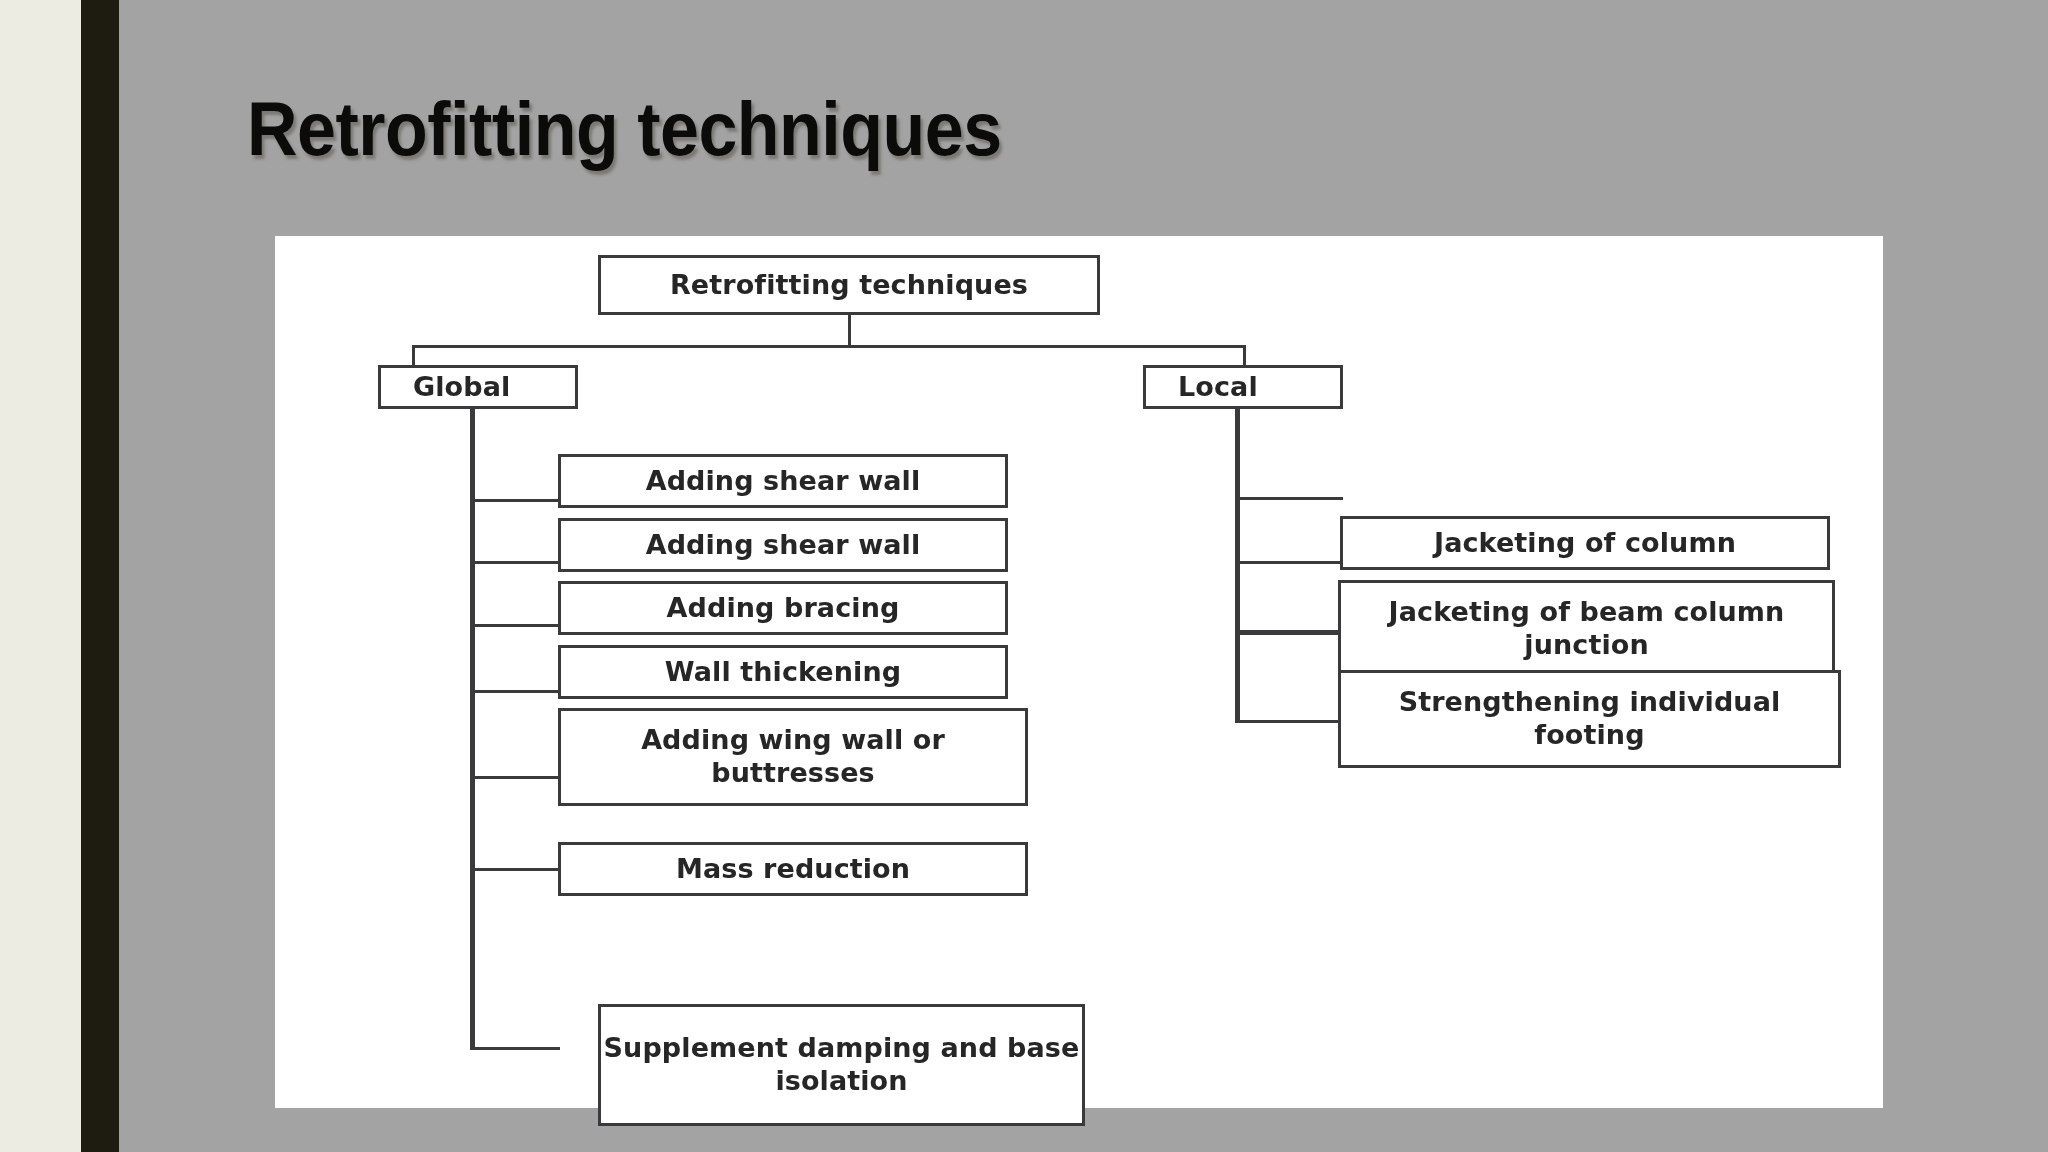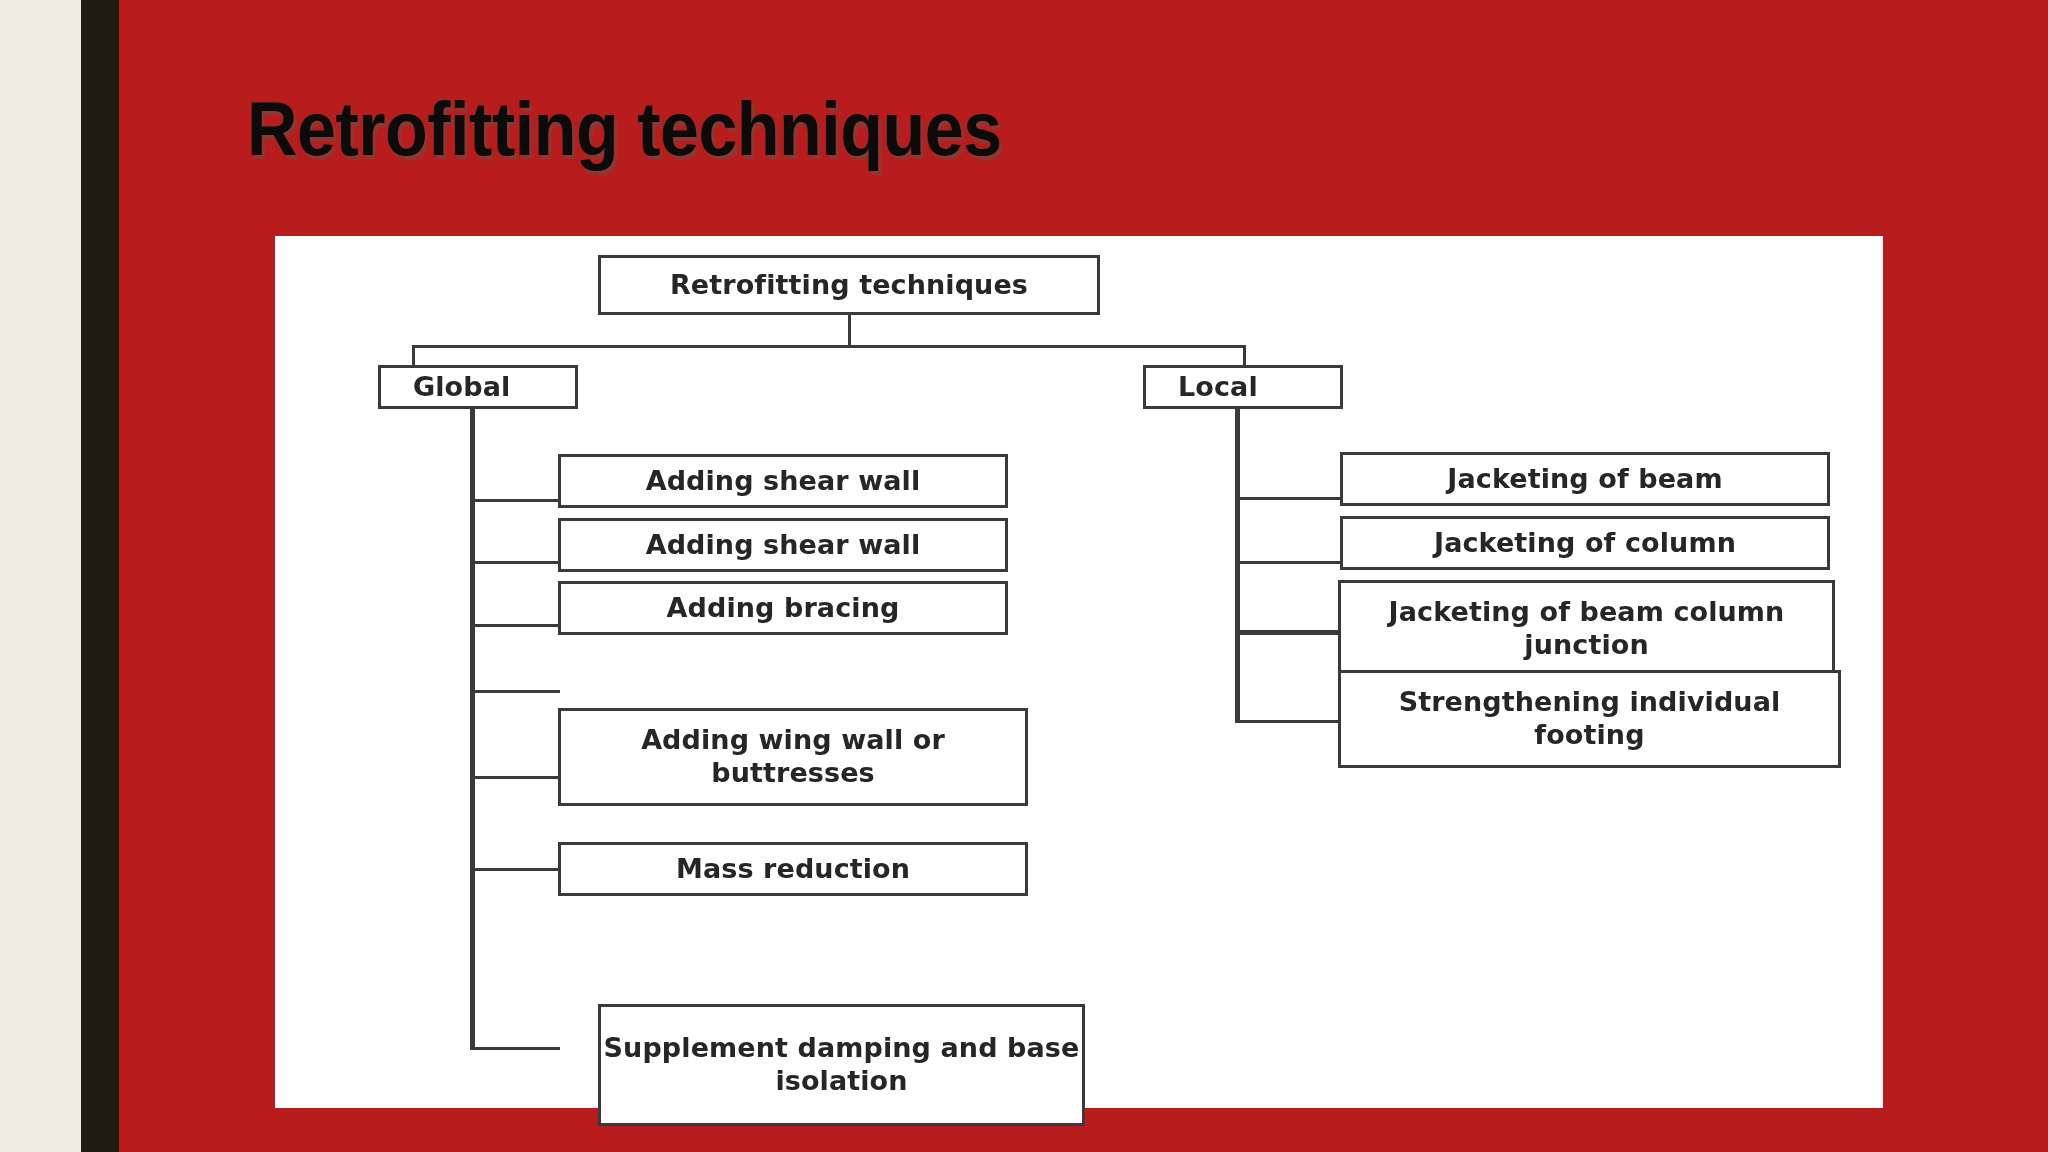--- a/index.html
+++ b/index.html
@@ -12,21 +12,21 @@
     height: 1152px;
     overflow: hidden;
     font-family: "Liberation Sans", sans-serif;
     background: #edece2;
   }
 
   #slide {
     position: relative;
     width: 2048px;
     height: 1152px;
-    background: #b91c1c;
+    background: #a3a3a3;
   }
 
   
   .accent-strip-outer {
     position: absolute;
     left: 0;
     top: 0;
     width: 81px;
     height: 1152px;
     background: #edece2;
@@ -163,20 +163,23 @@
       </div>
 
       <div class="node" style="left:283px; top:282px; width:450px; height:54px;">
         <span class="node-label">Adding shear wall</span>
       </div>
 
       <div class="node" style="left:283px; top:345px; width:450px; height:54px;">
         <span class="node-label">Adding bracing</span>
       </div>
 
+      <div class="node" style="left:283px; top:409px; width:450px; height:54px;">
+        <span class="node-label">Wall thickening</span>
+      </div>
 
       <div class="node" style="left:283px; top:472px; width:470px; height:98px;">
         <span class="node-label">Adding wing wall or buttresses</span>
       </div>
 
       <div class="node" style="left:283px; top:606px; width:470px; height:54px;">
         <span class="node-label">Mass reduction</span>
       </div>
 
       <div class="node" style="left:283px; top:538px; width:0px; height:0px; border:none;"></div>
@@ -188,23 +191,20 @@
       <div class="edge thick-v" style="left: 960px; top: 173px; height: 314px;"></div>
       <div class="edge thick-v" style="left:960px; top:365px; height:0px;"></div>
       <div class="edge v" style="left:962px; top:365px; height:0px;"></div>
       <div class="edge thick-v" style="left:670px; top:0px; height:0px;"></div>
 
       <div class="edge h" style="left:960px; top:261px; width:108px;"></div>
       <div class="edge h" style="left:960px; top:325px; width:108px;"></div>
       <div class="edge thick-h" style="left:960px; top:394px; width:108px;"></div>
       <div class="edge h" style="left:960px; top:484px; width:108px;"></div>
 
-      <div class="node" style="left:1065px; top:216px; width:490px; height:54px;">
-        <span class="node-label">Jacketing of beam</span>
-      </div>
 
       <div class="node" style="left:1065px; top:280px; width:490px; height:54px;">
         <span class="node-label">Jacketing of column</span>
       </div>
 
       <div class="node" style="left:1063px; top:344px; width:497px; height:98px;">
         <span class="node-label">Jacketing of beam column junction</span>
       </div>
 
       <div class="node" style="left:1063px; top:434px; width:503px; height:98px;">

